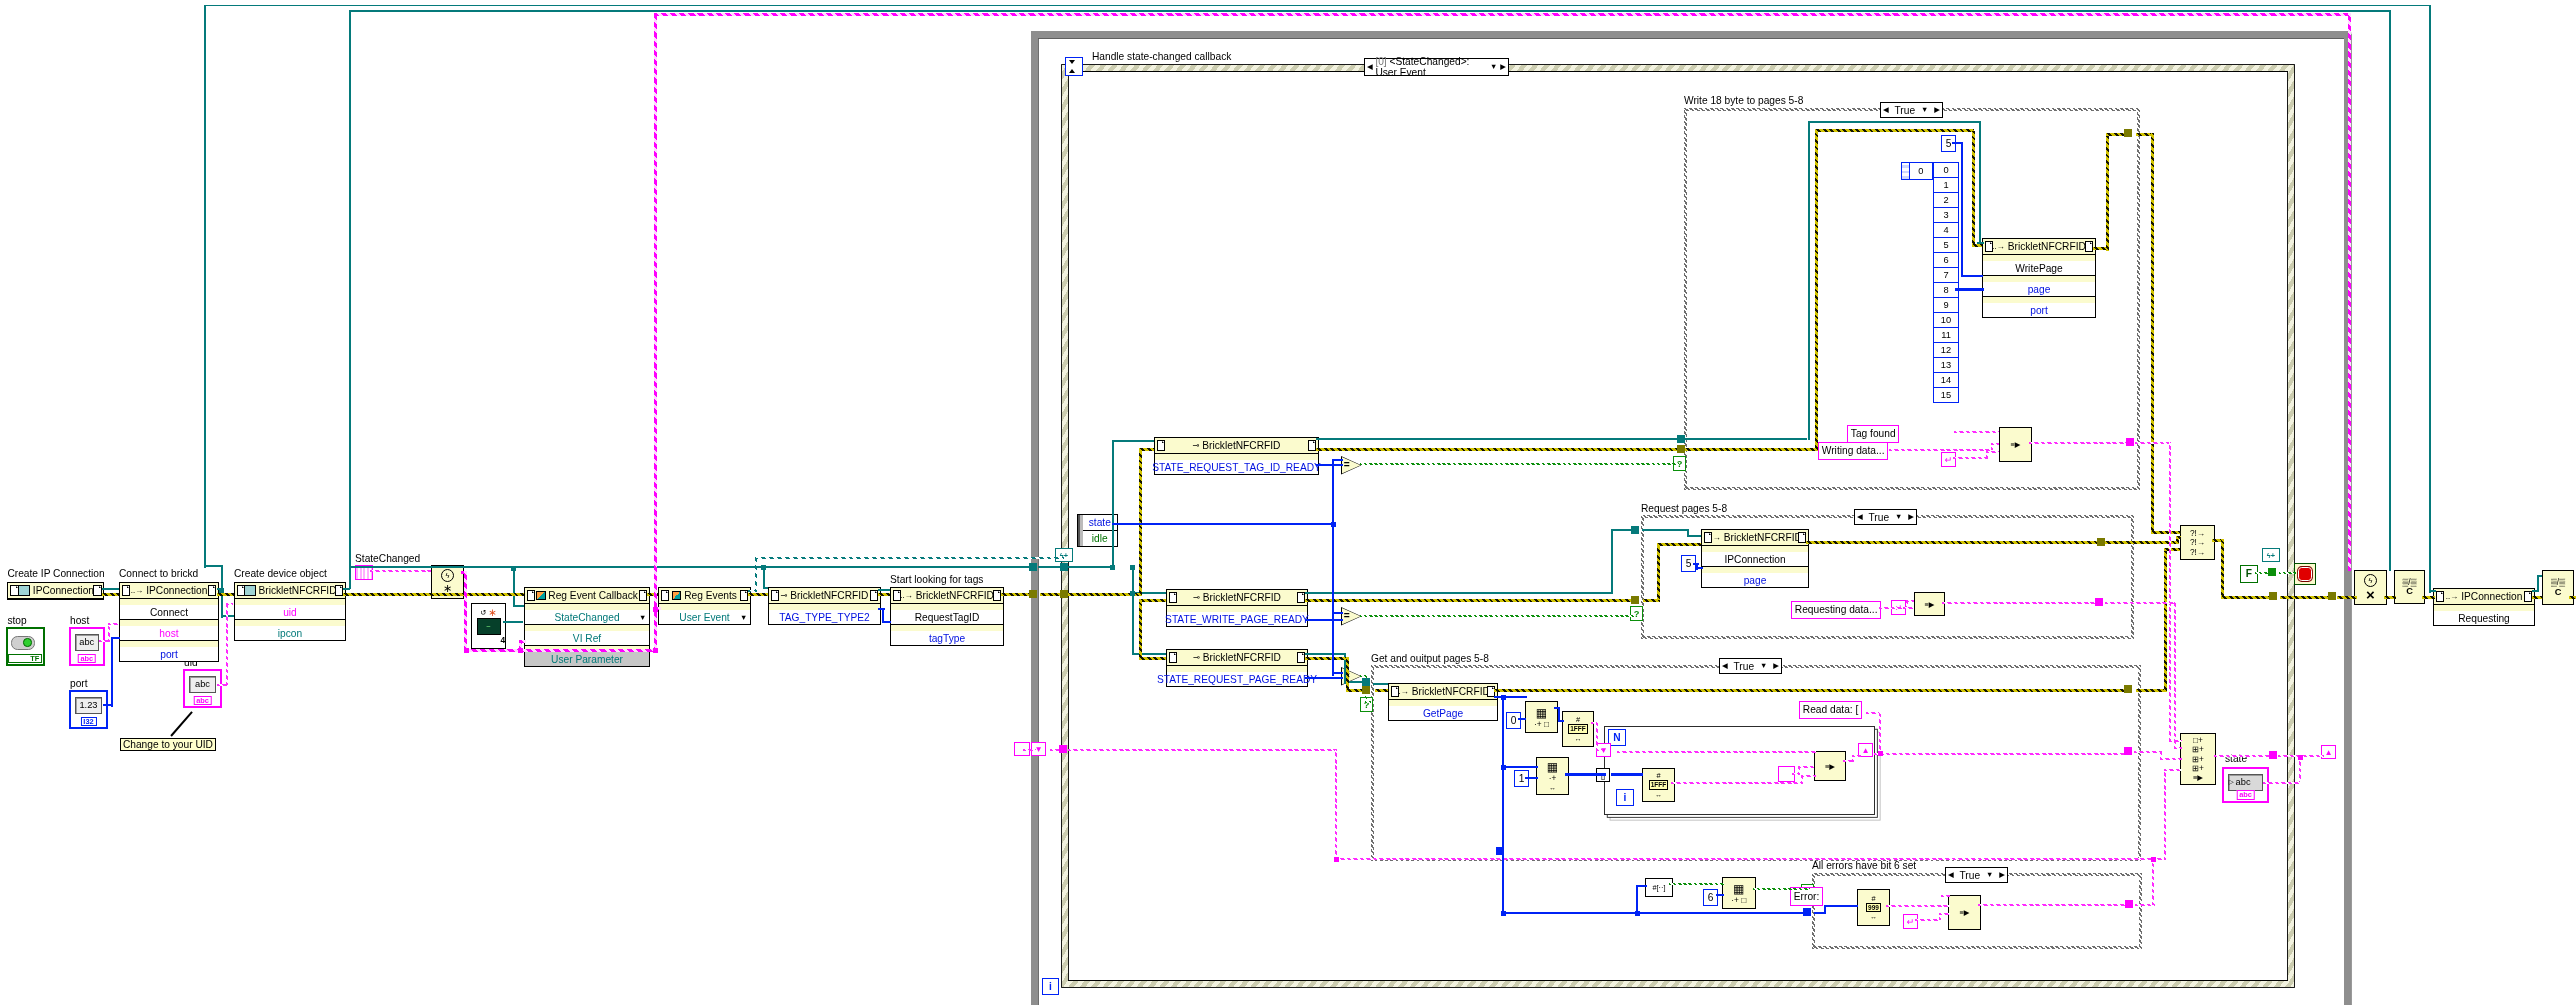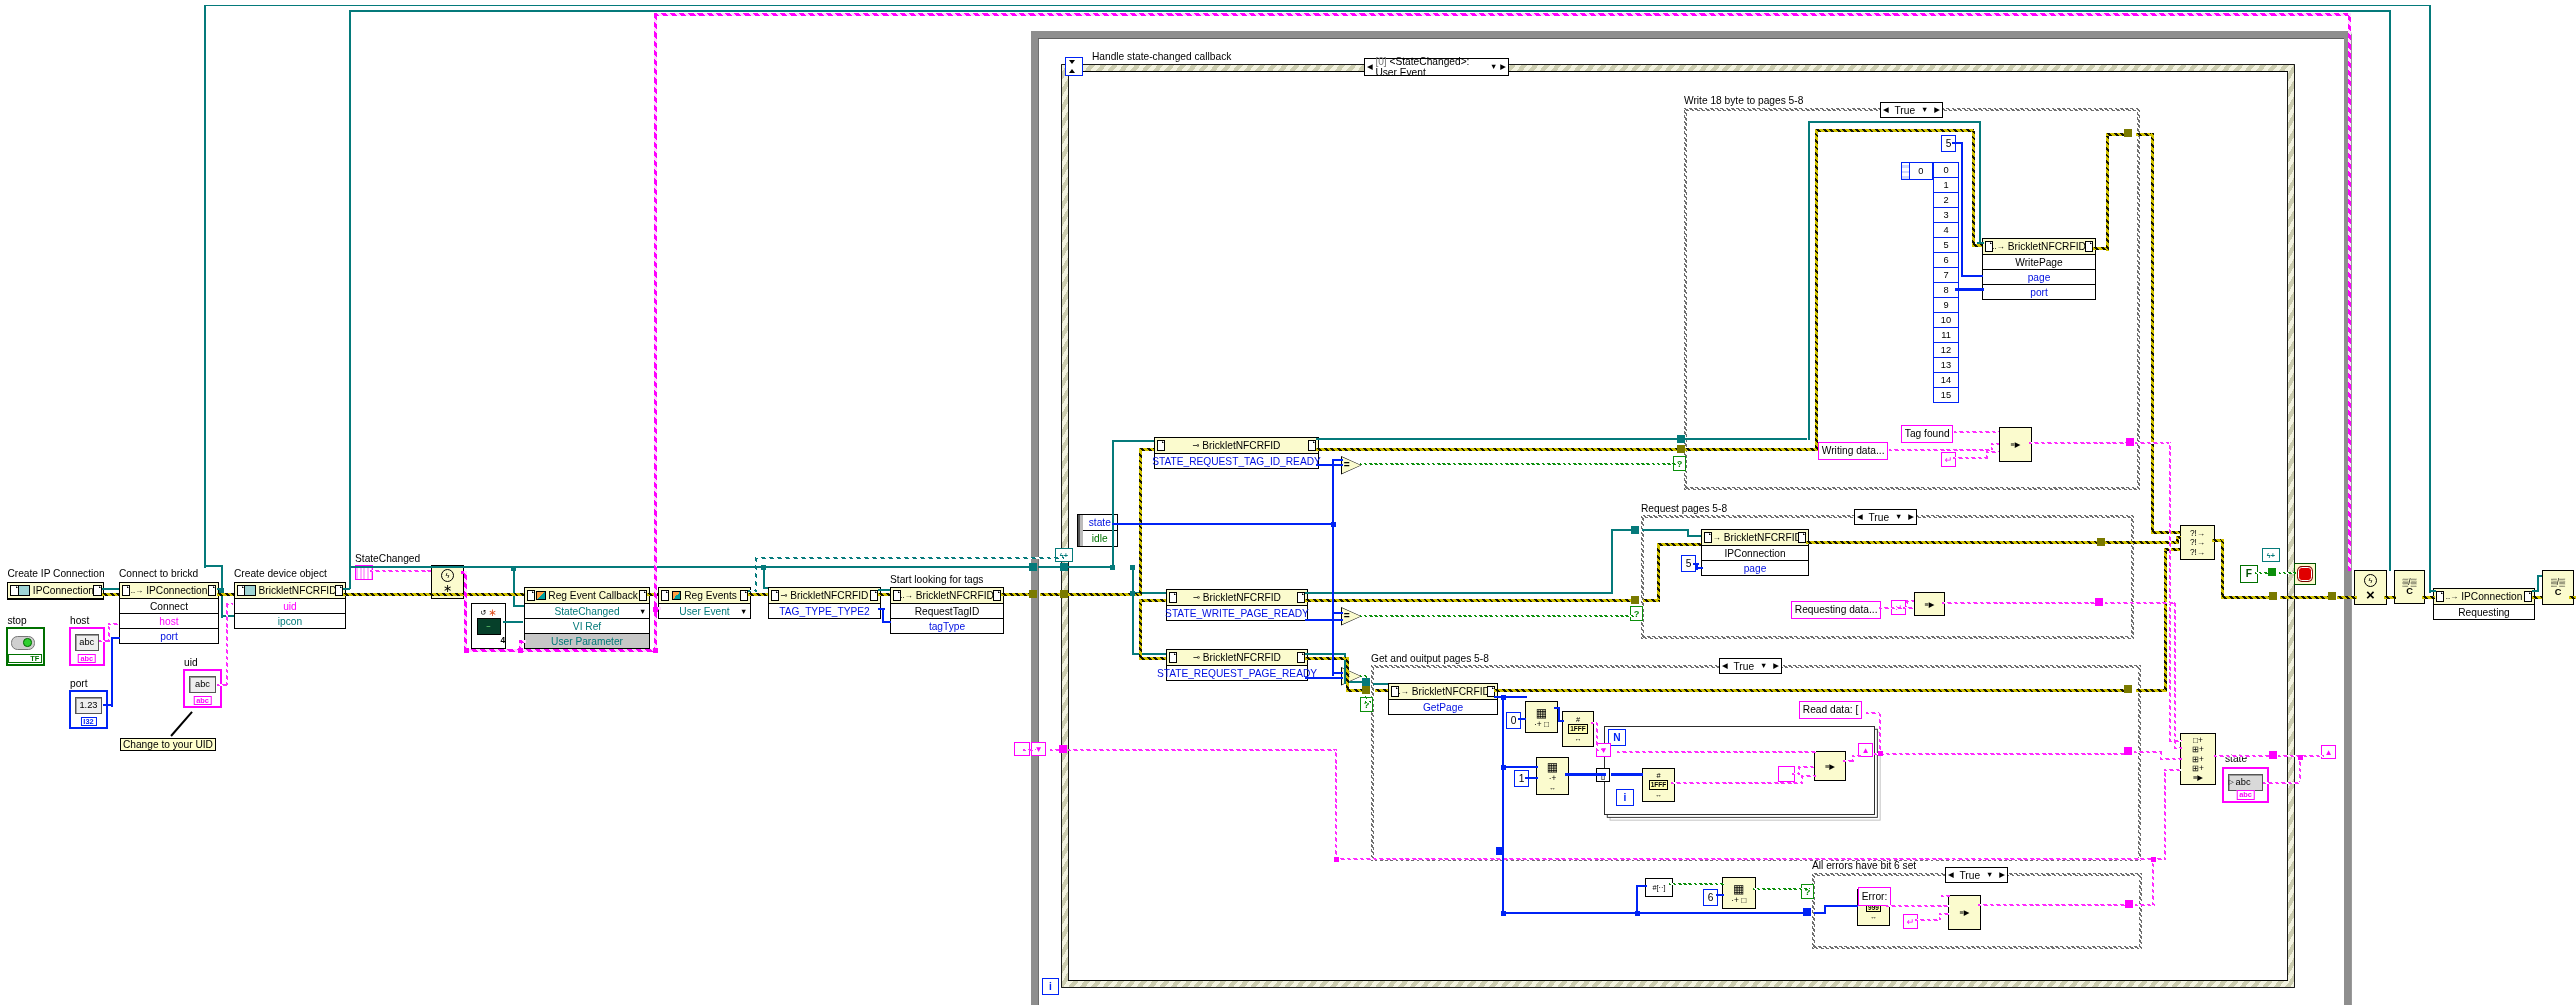--- a/index.html
+++ b/index.html
@@ -20,21 +20,21 @@
            box-shadow:2.8px 2.8px 0 -0.9px #fff,2.8px 2.8px 0 #2c2c2c,5.6px 5.6px 0 -0.9px #fff,5.6px 5.6px 0 #bdbdbd;}
   .selbox{position:absolute;height:14px;background:#fff;border:0.9px solid #000;display:flex;
           align-items:center;font-size:10.2px;padding:0 1.9px;gap:2.8px;justify-content:space-between;}
   .selbox .arr{font-size:7.4px;line-height:1;}
   .selbox .idx{color:#777;}
   
   .node{position:absolute;border:0.9px solid #000;background:#fbfbce;font-size:10.2px;color:#000;}
   .node .title{position:relative;height:15px;border-bottom:0.9px solid #000;display:flex;
                align-items:center;justify-content:center;gap:2.8px;background:#fbfbce;}
   .node .row{height:14px;border-bottom:0.9px solid #000;background:#fff;display:flex;
-             align-items:center;justify-content:center;position:relative;}
+             align-items:center;justify-content:center;position:relative;margin-top:6px;}
   .node .row:last-child{border-bottom:none;}
   .node .row.gray{background:#c6c6c6;}
   .pg{position:absolute;top:1.9px;width:6.5px;height:9.3px;background:#fff;border:0.9px solid #000;}
   .pg.l{left:1.9px;} .pg.r{right:1.9px;}
   .pg:after{content:"";position:absolute;right:0;top:0;border-style:solid;border-width:0 2.8px 2.8px 0;
             border-color:#000 #fff #000 transparent;}
   .c-blue{color:#0010e0;} .c-pink{color:#ff00ff;} .c-teal{color:#007878;} .c-green{color:#007000;}
   .mini{font-size:8.3px;line-height:1;}
   .scr{display:inline-block;width:10.2px;height:8.3px;border:0.9px solid #000;background:#9fd4d4;}
   .evico{display:inline-block;width:7.4px;height:7.4px;border:0.9px solid #000;
@@ -365,21 +365,21 @@
         <span class="pg l"></span>
       <span class="mini">‥→</span>
       <span>BrickletNFCRFID</span>
       <span class="pg r"></span>
       </div>
     <div class="row">WritePage</div>
     <div class="row c-blue">page</div>
     <div class="row c-blue">port</div>
   </div>
 
-  <div class="sc" style="left:1901px;top:425px;height:15.8px;">Tag found</div>
+  <div class="sc" style="left:1847px;top:425px;height:15.8px;">Tag found</div>
   <div class="sc" style="left:1818px;top:442px;height:15.8px;">Writing data...</div>
   <div class="crt" style="left:1941px;top:452px;">↵</div>
   <div class="fun" style="left:1999px;top:427px;width:31px;height:33px;">
     <span>≡▶</span>
     </div>
 
   <div class="node" style="left:1701px;top:529px;width:106px;">
     <div class="title">
         <span class="pg l"></span>
       <span class="mini">‥→</span>
@@ -445,21 +445,21 @@
   <div class="fun" style="left:1722px;top:877px;width:31.5px;height:30px;">
     <span style="font-size:12px;">▦</span>
     <span class="mini">·+ □</span>
     </div>
 
   <div class="fun" style="left:1857px;top:889px;width:31px;height:35px;">
     <span>#</span>
     <span class="hexbox">999</span>
     <span>↔</span>
     </div>
-  <div class="sc" style="left:1858px;top:887px;height:16.7px;">Error: </div>
+  <div class="sc" style="left:1790px;top:887px;height:16.7px;">Error: </div>
   <div class="crt" style="left:1903px;top:914px;">↵</div>
   <div class="fun" style="left:1948px;top:895px;width:31px;height:33px;">
     <span>≡▶</span>
     </div>
 
   <div class="fun" style="left:2180px;top:525px;width:33px;height:33px;gap:0.9px;">
     <span class="mini">?!→</span>
       <span class="mini">?!→</span>
       <span class="mini">?!→</span>
     </div>

